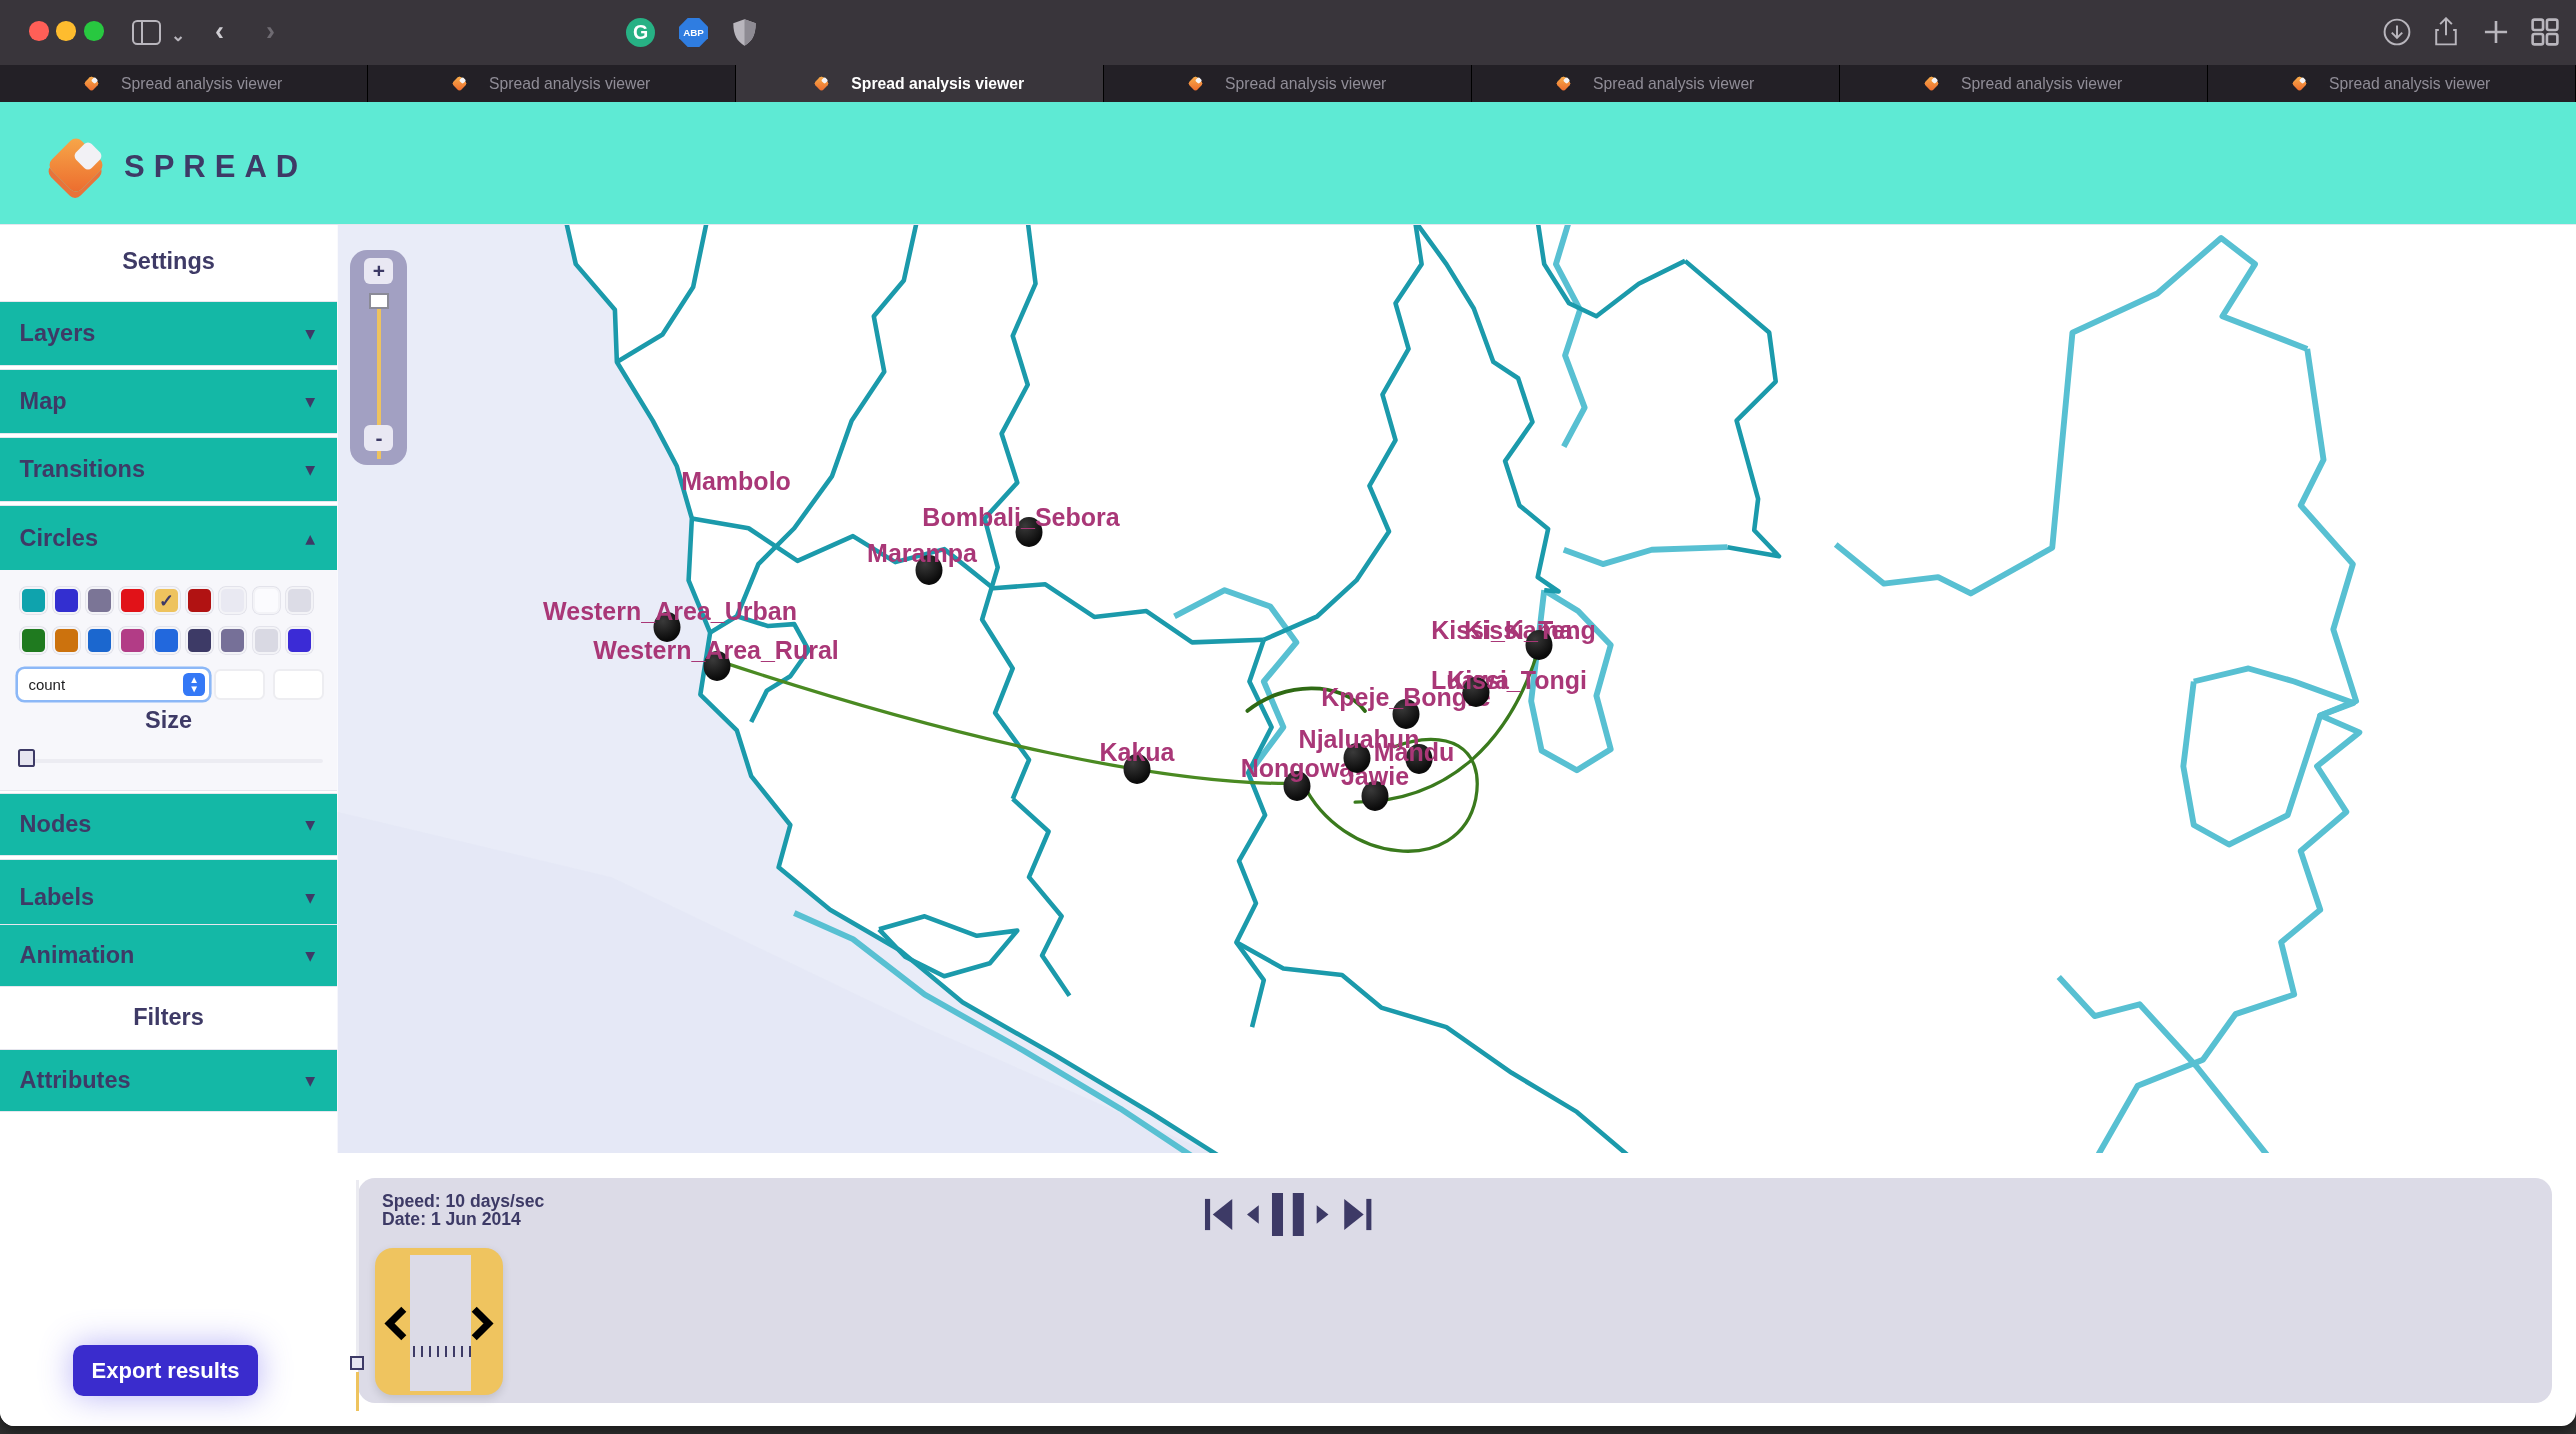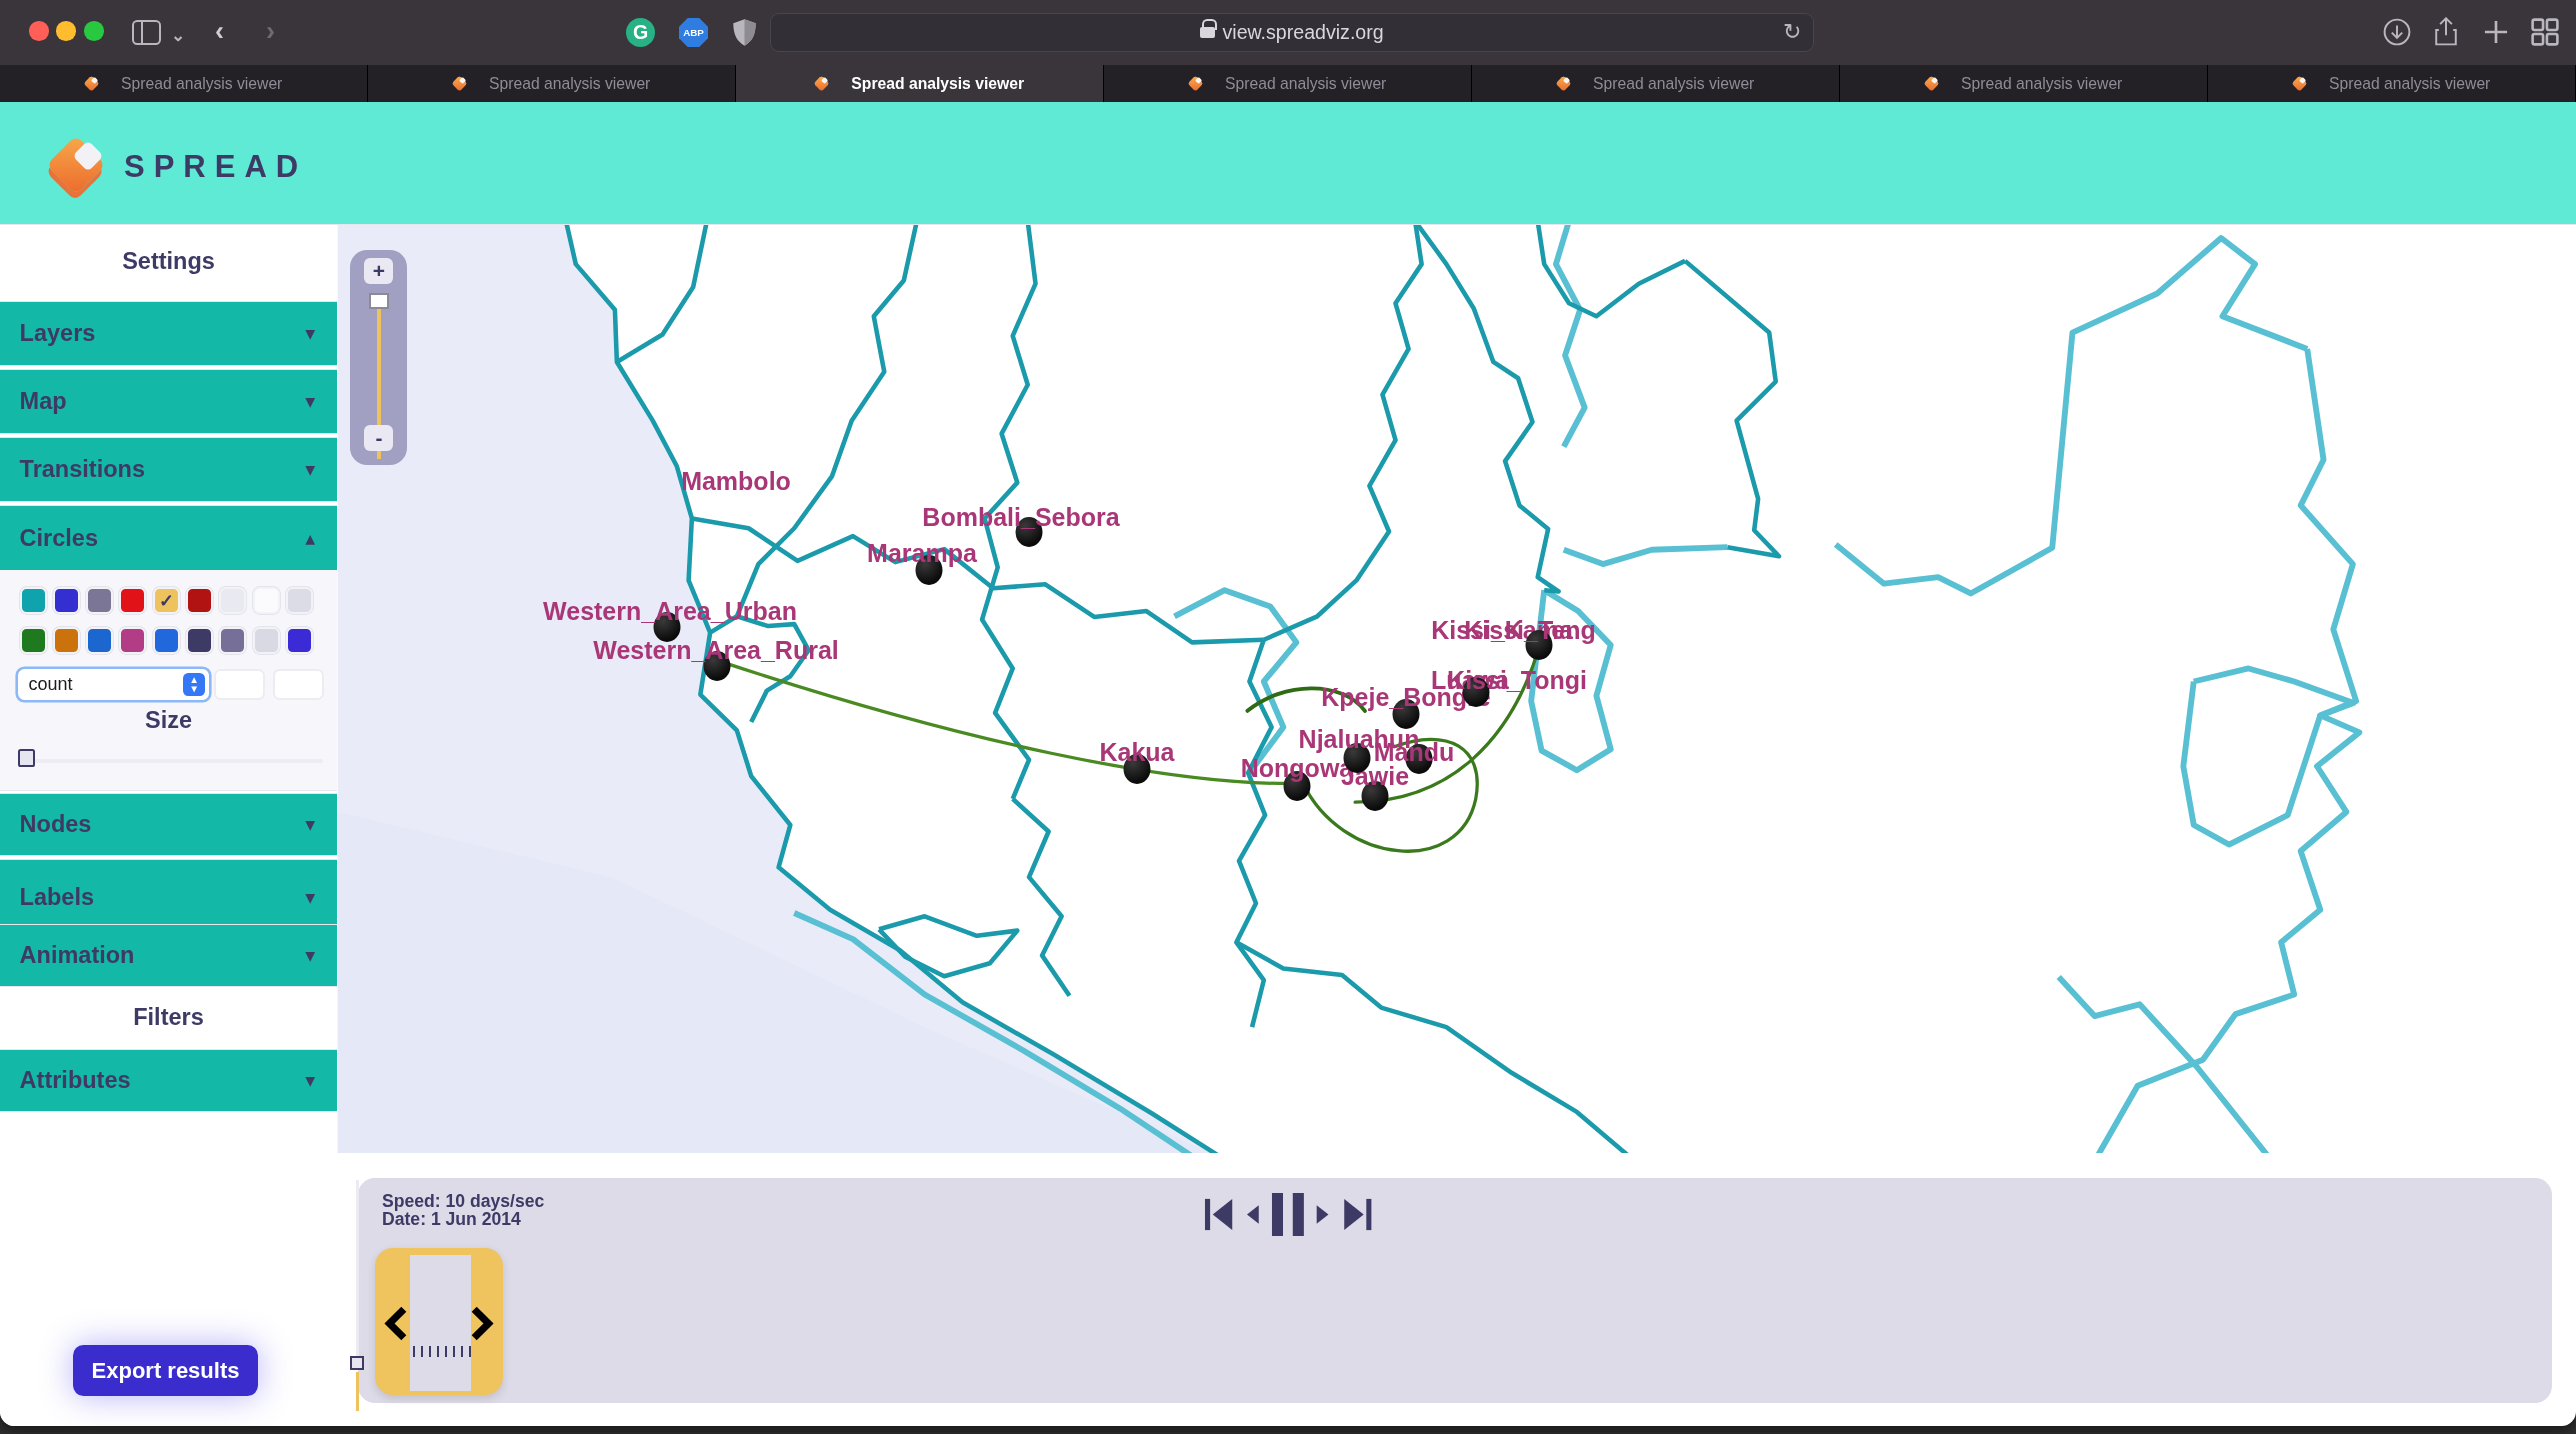--- a/index.html
+++ b/index.html
@@ -41,21 +41,21 @@
 
   
   .sidebar { position:absolute; left:0; top:225px; width:337px; height:1201px; background:#fff; }
   .side-header { position:absolute; left:0; width:337px; height:57px; display:flex; align-items:center; justify-content:center; font-size:23.5px; font-weight:bold; color:#3e3a66; background:#fff; }
   .acc-row { position:absolute; left:0; width:337px; background:#14b8a6; border-top:1.3px solid #e6e6ee; border-bottom:1.3px solid #e6e6ee; display:flex; align-items:center; }
   .acc-row .lbl { margin-left:19.6px; font-size:23.5px; font-weight:bold; color:#3e3a66; }
   .acc-row .caret { position:absolute; right:22px; font-size:19.6px; color:#3e3a66; }
   .circles-panel { position:absolute; left:0; top:570px; width:337px; height:221px; background:#f7f7fb; border-bottom:1.3px solid #e6e6ee; }
   .swatch { position:absolute; width:27px; height:27px; border-radius:6.5px; border:2px solid #f3f3f7; box-shadow:0 0 0 0.7px #dddde6; display:flex; align-items:center; justify-content:center; color:#3e3a66; font-size:18px; font-weight:bold; }
   .fake-select { position:absolute; left:18px; top:99px; width:191px; height:31px; background:#fff; border-radius:6.5px; box-shadow:0 0 0 2.6px #8cb8f7; display:flex; align-items:center; }
-  .fake-select .val { margin-left:10.4px; font-size:18px; color:#1c1c1e; flex:1; }
+  .fake-select .val { margin-left:10.4px; font-size:15px; color:#1c1c1e; flex:1; }
   .stepper { width:22px; height:23.5px; margin-right:3.9px; background:#3478f6; border-radius:5.2px; color:#fff; display:flex; flex-direction:column; align-items:center; justify-content:center; font-size:9.8px; line-height:8.5px; font-weight:bold; }
   .mini-input { position:absolute; top:99px; width:51px; height:31px; background:#fff; border:2px solid #ededf1; border-radius:6.5px; }
   .size-lbl { position:absolute; left:0; top:137px; width:337px; text-align:center; font-size:23.5px; font-weight:bold; color:#3e3a66; }
   .slider-track { position:absolute; left:17.6px; top:189px; width:305px; height:3.9px; background:#ececf2; border-radius:2px; }
   .slider-gold { position:absolute; left:17.6px; top:188px; width:6.5px; height:5.2px; background:#eec35e; }
   .slider-thumb { position:absolute; left:17.6px; top:179px; width:17px; height:18px; background:#e6e5f0; border:2.6px solid #3d3a66; border-radius:2.6px; }
   .export-btn { position:absolute; left:73px; top:1345px; width:185px; height:51px; background:#3a2ccd; border:none; border-radius:10.4px; color:#fff; font-size:22px; font-weight:bold; font-family:"Liberation Sans",sans-serif; box-shadow:0 0 33px rgba(96,84,235,.45); }
 
   
   .map-area { position:absolute; left:337px; top:225px; width:2239px; height:928px; background:#fff; overflow:hidden; }
@@ -93,25 +93,20 @@
     <div class="sb-icon"></div>
     <div class="sb-chev">⌄</div>
     <div class="nav-arrow" style="left:215px;color:#cfcdd2">‹</div>
     <div class="nav-arrow" style="left:266px;color:#6f6b72">›</div>
     <div class="ext g">G</div>
     <div class="ext abp">ABP</div>
     <svg style="position:absolute;left:732px;top:18px" width="25" height="29" viewBox="0 0 38 44">
         <path d="M19 2 L36 8 C36 26 30 36 19 42 C8 36 2 26 2 8 Z" fill="#b9b6bd"></path>
         <path d="M19 2 L36 8 C36 26 30 36 19 42 Z" fill="#8e8b93"></path>
       </svg>
-    <div class="url-bar">
-      <span class="lock"></span>
-      <span>view.spreadviz.org</span>
-      <span class="url-reload">↻</span>
-    </div>
     <div class="chrome-right-icons">
       <svg width="30" height="30" viewBox="0 0 46 46" fill="none" stroke="#b9b6bd" stroke-width="3">
           <circle cx="23" cy="23" r="19"></circle>
           <path d="M23 13 V31 M15 24 L23 32 L31 24"></path>
         </svg>
       <svg width="30" height="30" viewBox="0 0 46 46" fill="none" stroke="#b9b6bd" stroke-width="3">
           <path d="M12 20 H8 V42 H38 V20 H34"></path>
           <path d="M23 2 V28 M14 11 L23 2 L32 11"></path>
         </svg>
       <svg width="30" height="30" viewBox="0 0 46 46" stroke="#b9b6bd" stroke-width="4">

